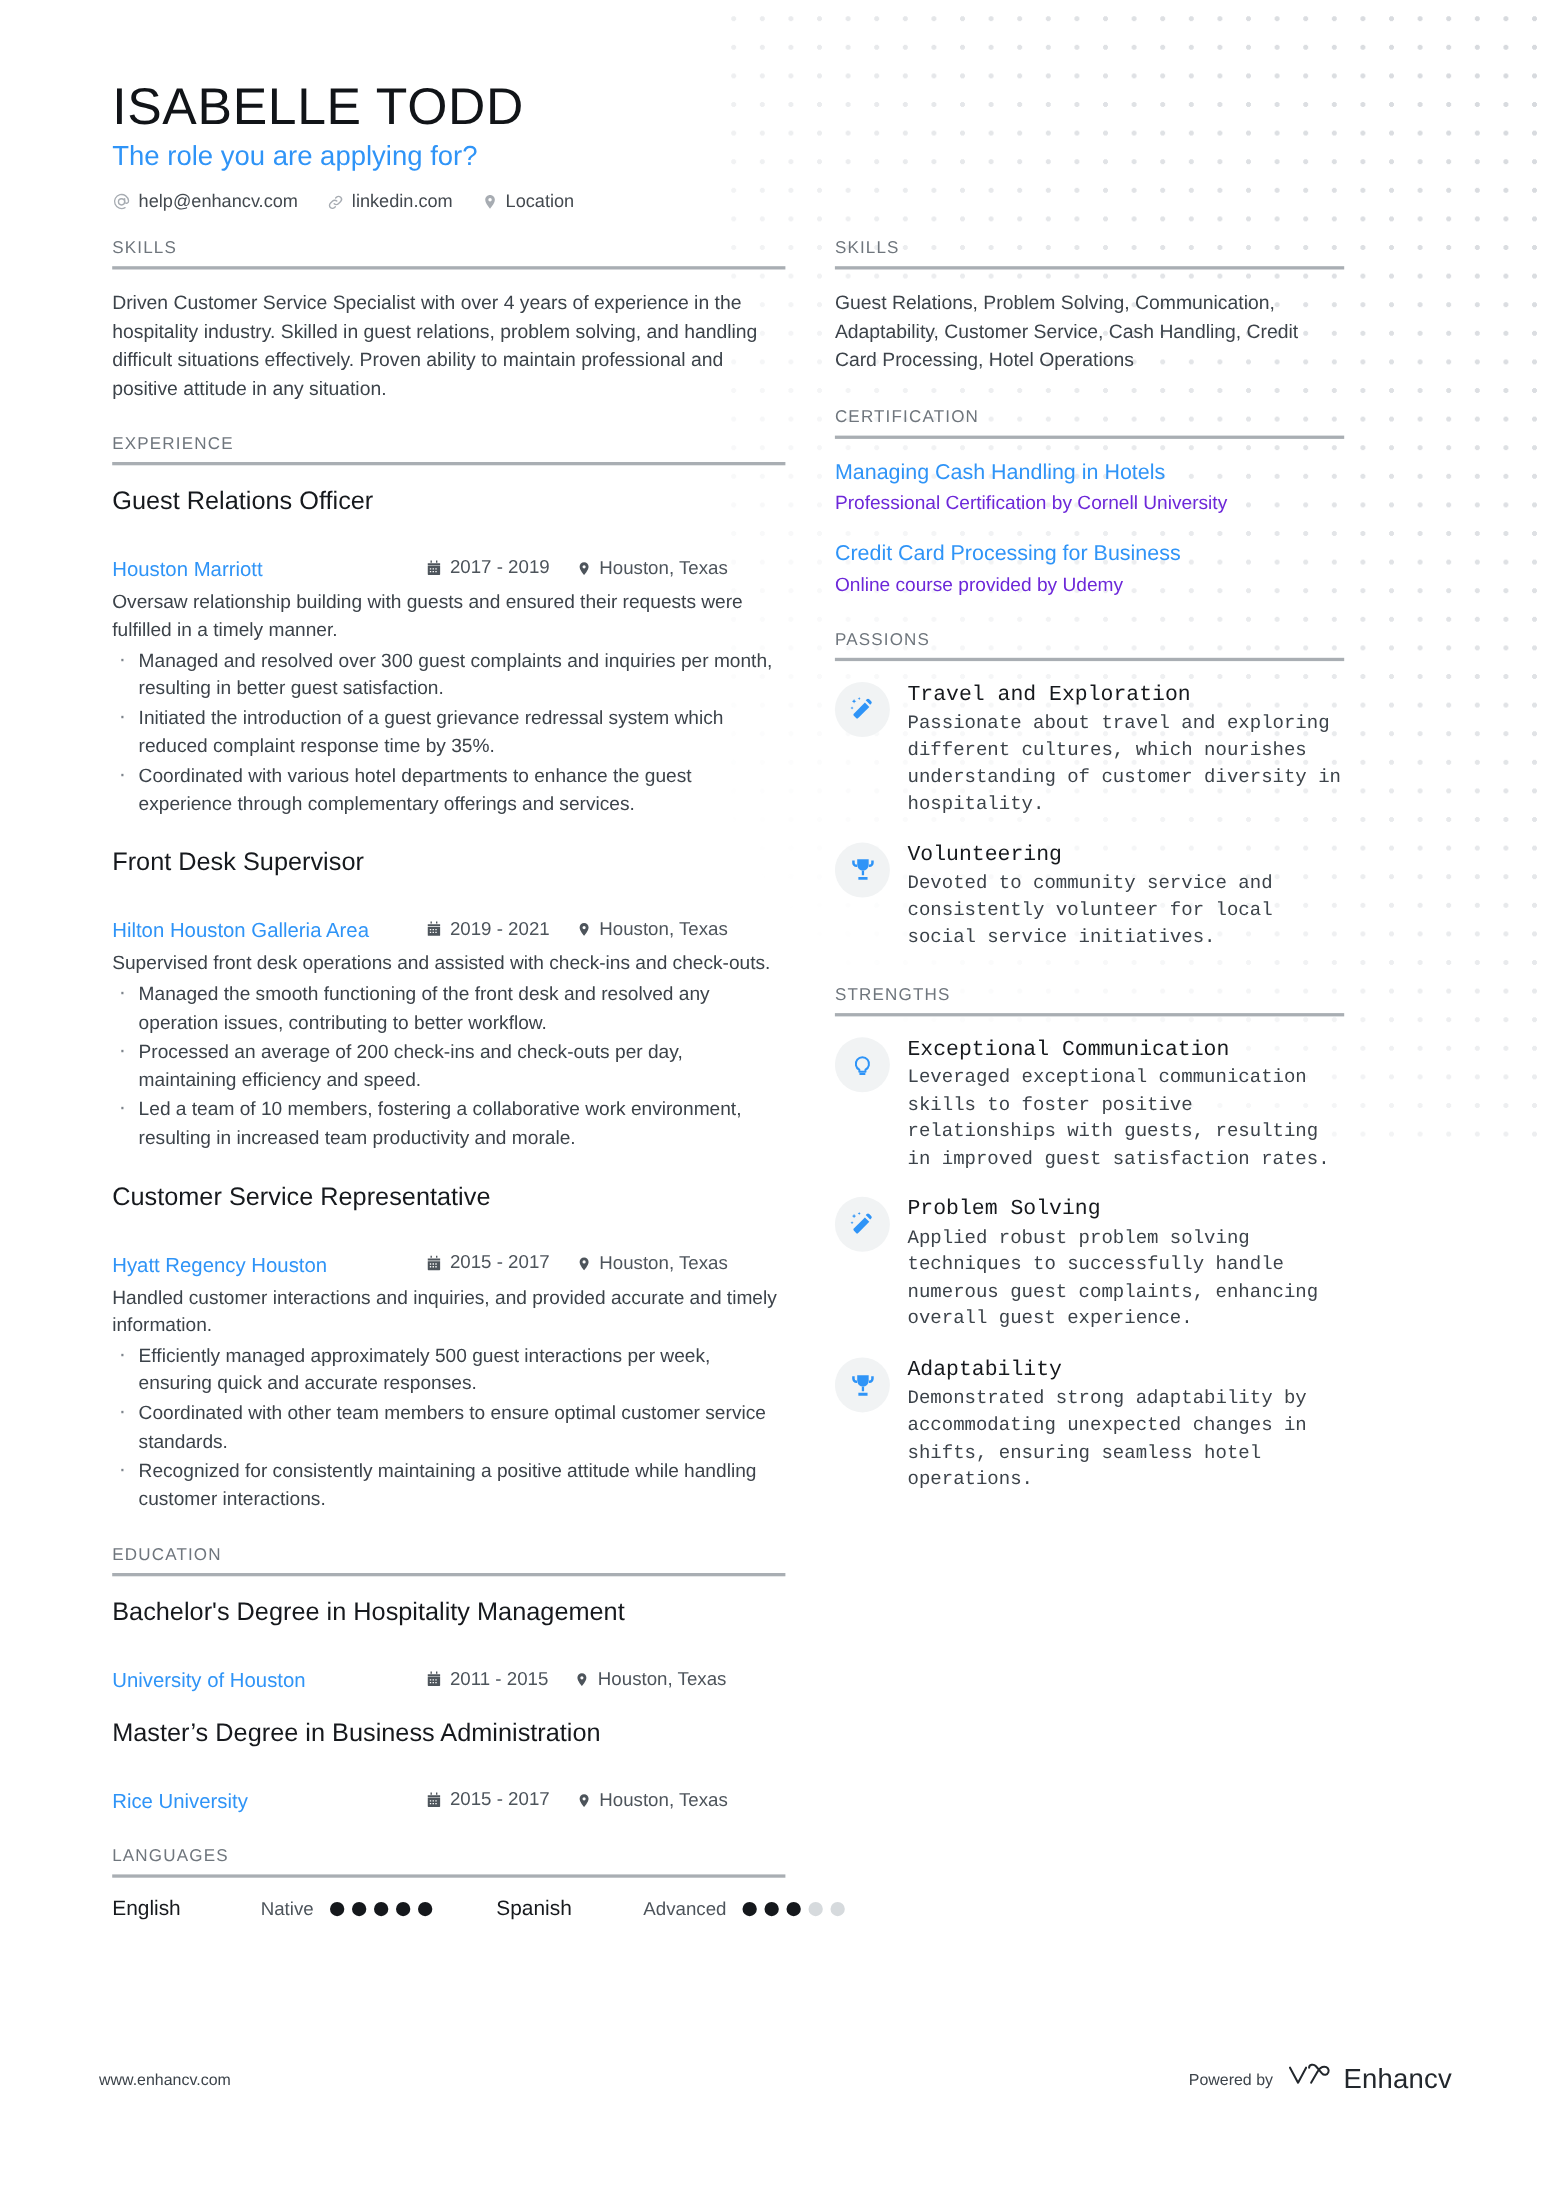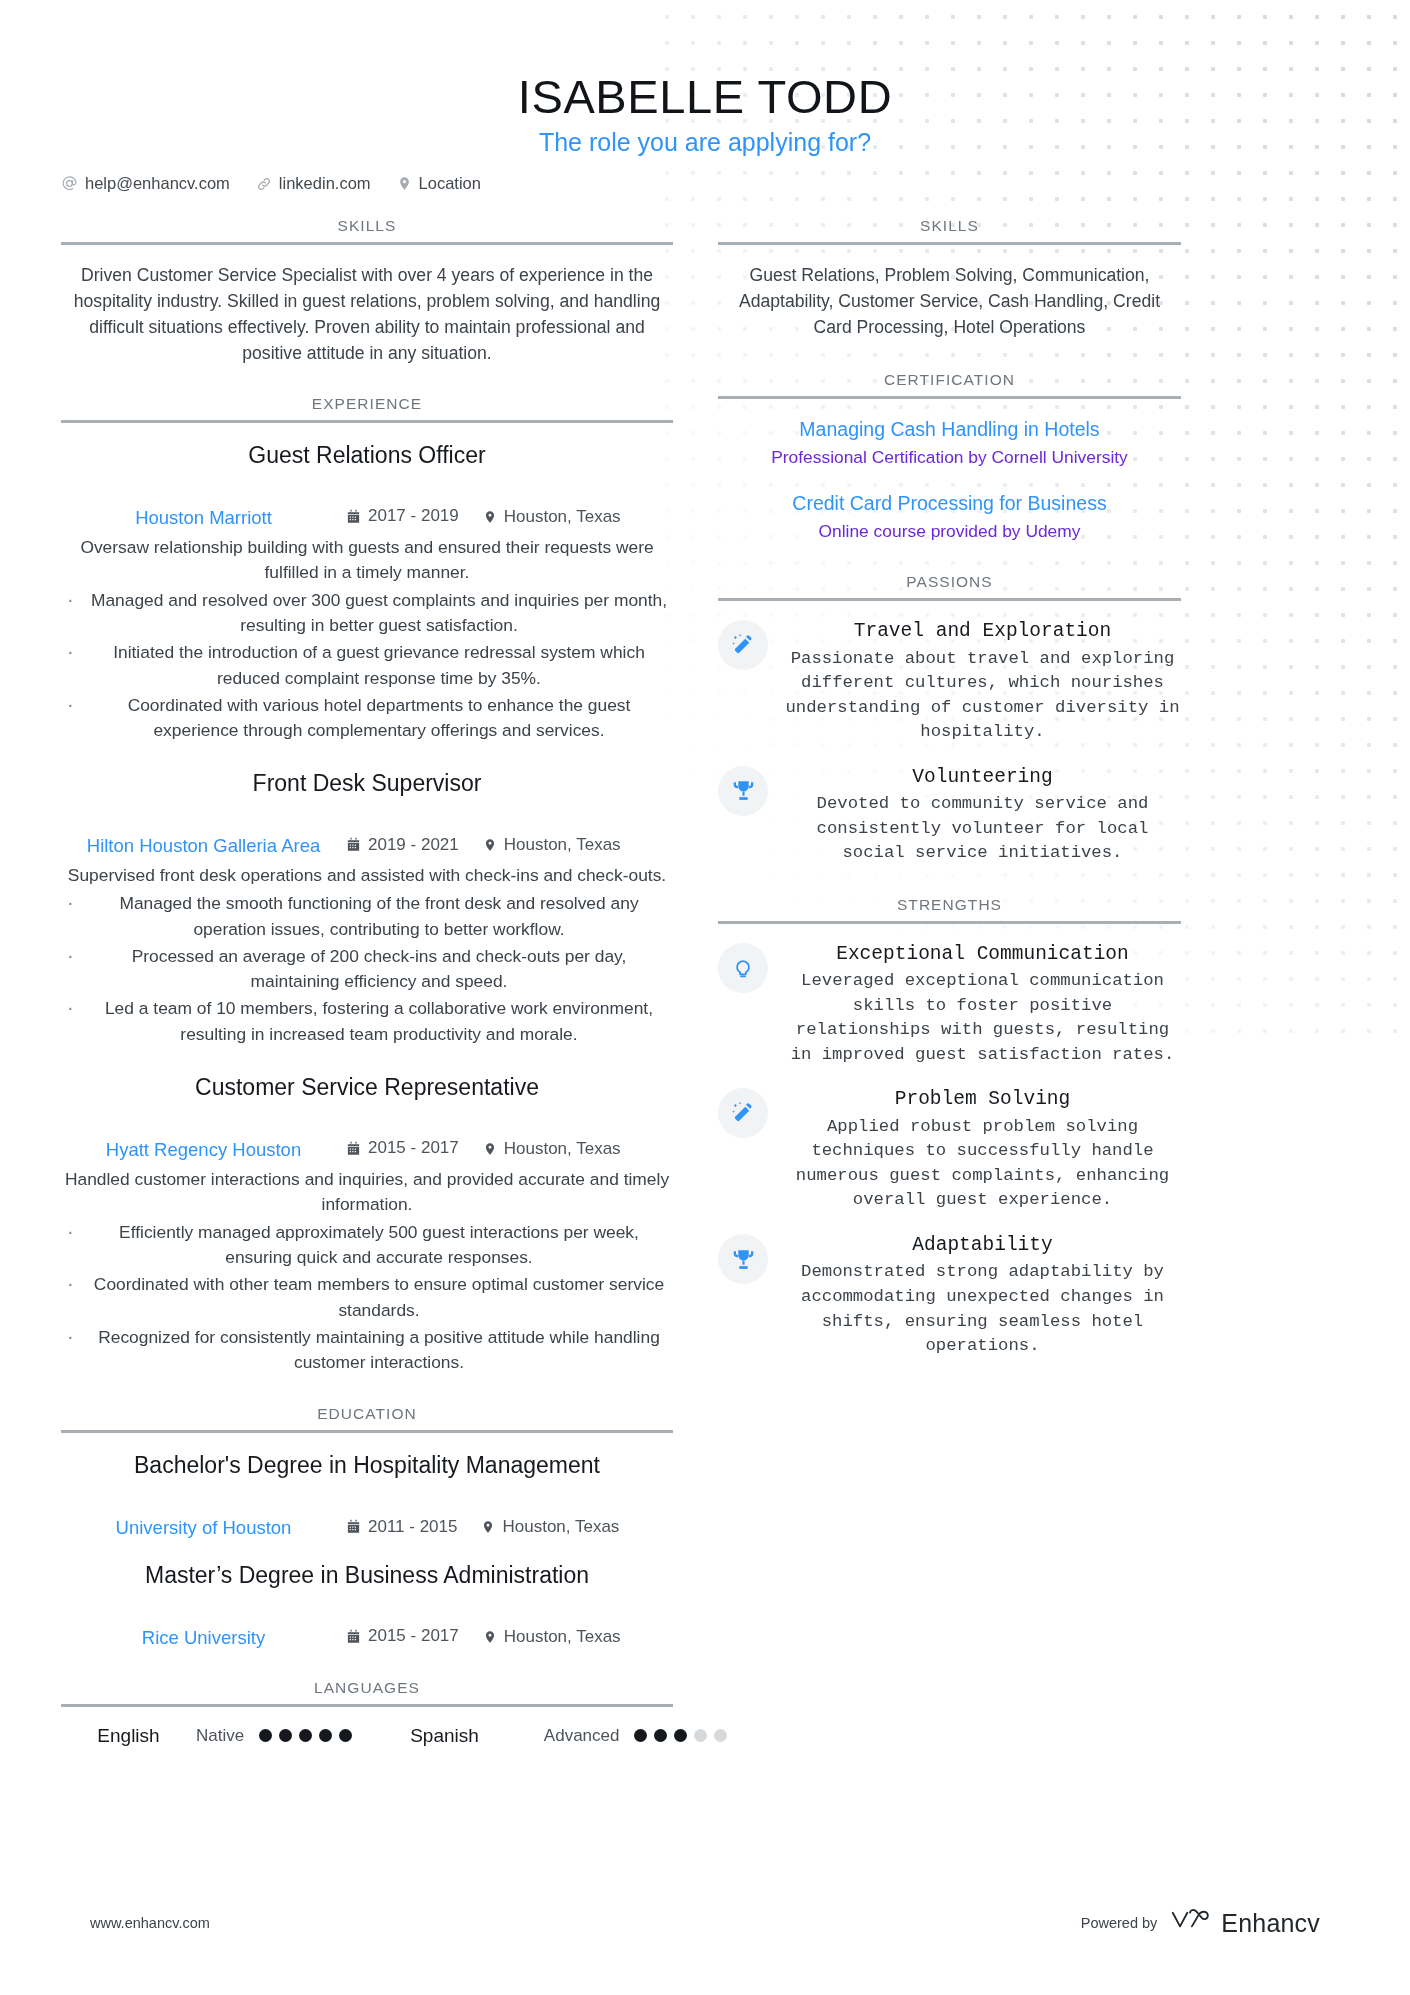--- a/index.html
+++ b/index.html
@@ -20,21 +20,21 @@
     width: 760px; height: 1040px;
     background-image: radial-gradient(#d7dade 2.1px, transparent 2.3px);
     background-size: 26px 26px;
     background-position: 4px 4px;
     -webkit-mask-image: linear-gradient(to bottom left, rgba(0,0,0,1) 5%, rgba(0,0,0,0.75) 34%, rgba(0,0,0,0.25) 62%, rgba(0,0,0,0) 86%);
     mask-image: linear-gradient(to bottom left, rgba(0,0,0,1) 5%, rgba(0,0,0,0.75) 34%, rgba(0,0,0,0.25) 62%, rgba(0,0,0,0) 86%);
     pointer-events: none;
     z-index: 0;
   }
 
-  .page { position: relative; z-index: 2; padding: 0 61px; text-align: center; }
+  .page { position: relative; z-index: 2; padding: 0 102px; }
 
   
   .hdr { padding-top: 72px; }
   .name {
     font-size: 47px;
     font-weight: 400;
     letter-spacing: 0.6px;
     color: #111418;
     line-height: 1.05;
   }
@@ -200,21 +200,21 @@
     color: #3c434a;
   }
 
   .rc-sec { margin-bottom: 30px; }
 
   
   .footer {
     position: absolute;
     bottom: 0; left: 0;
     width: 100%;
-    padding: 0 90px 56px 90px;
+    padding: 0 90px 88px 90px;
     display: flex;
     align-items: center;
     justify-content: space-between;
     z-index: 3;
   }
   .footer-url { font-size: 14.5px; color: #3c434a; }
   .powered { display: flex; align-items: center; gap: 13px; }
   .powered-by { font-size: 14.5px; color: #3c434a; }
   .brand {
     display: flex; align-items: center; gap: 9px;

